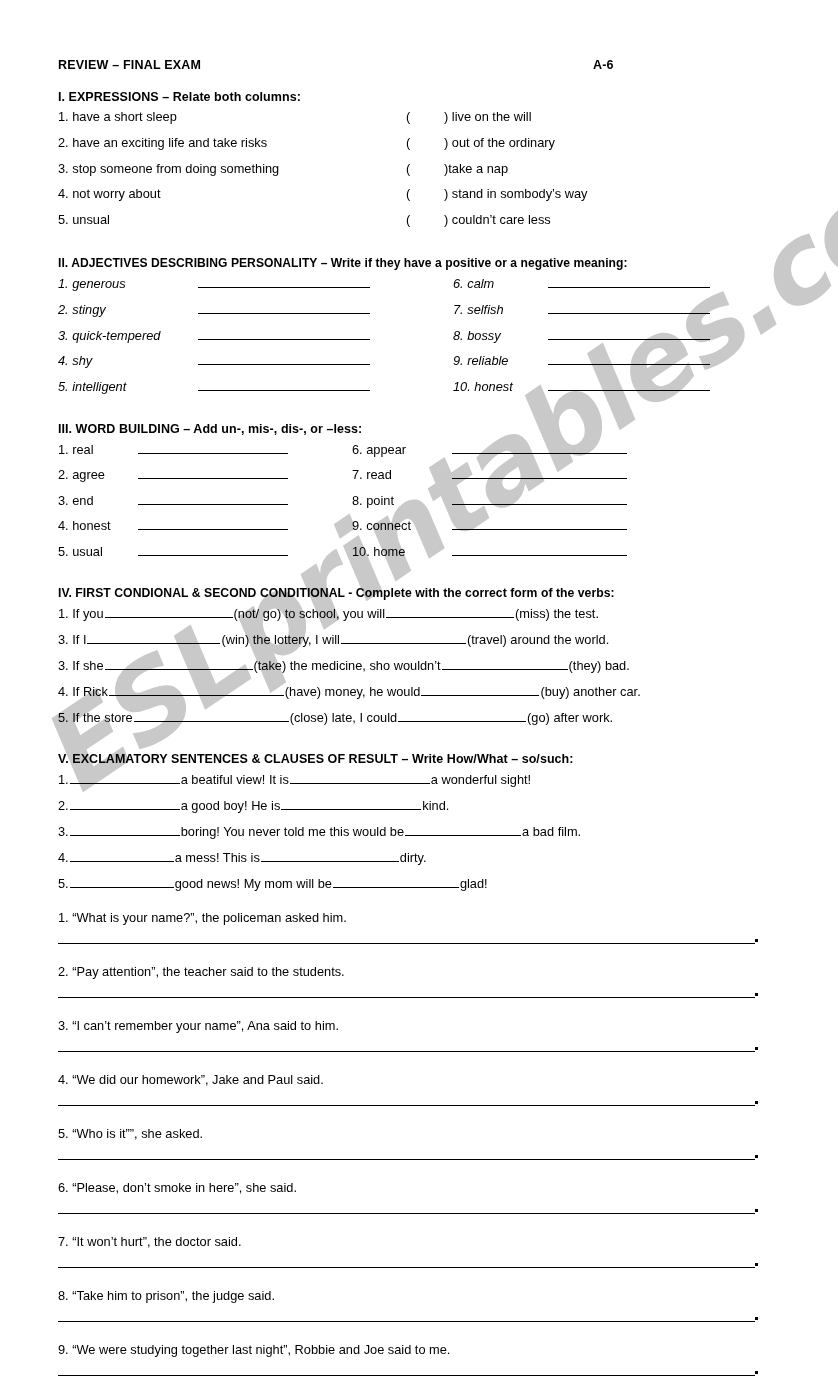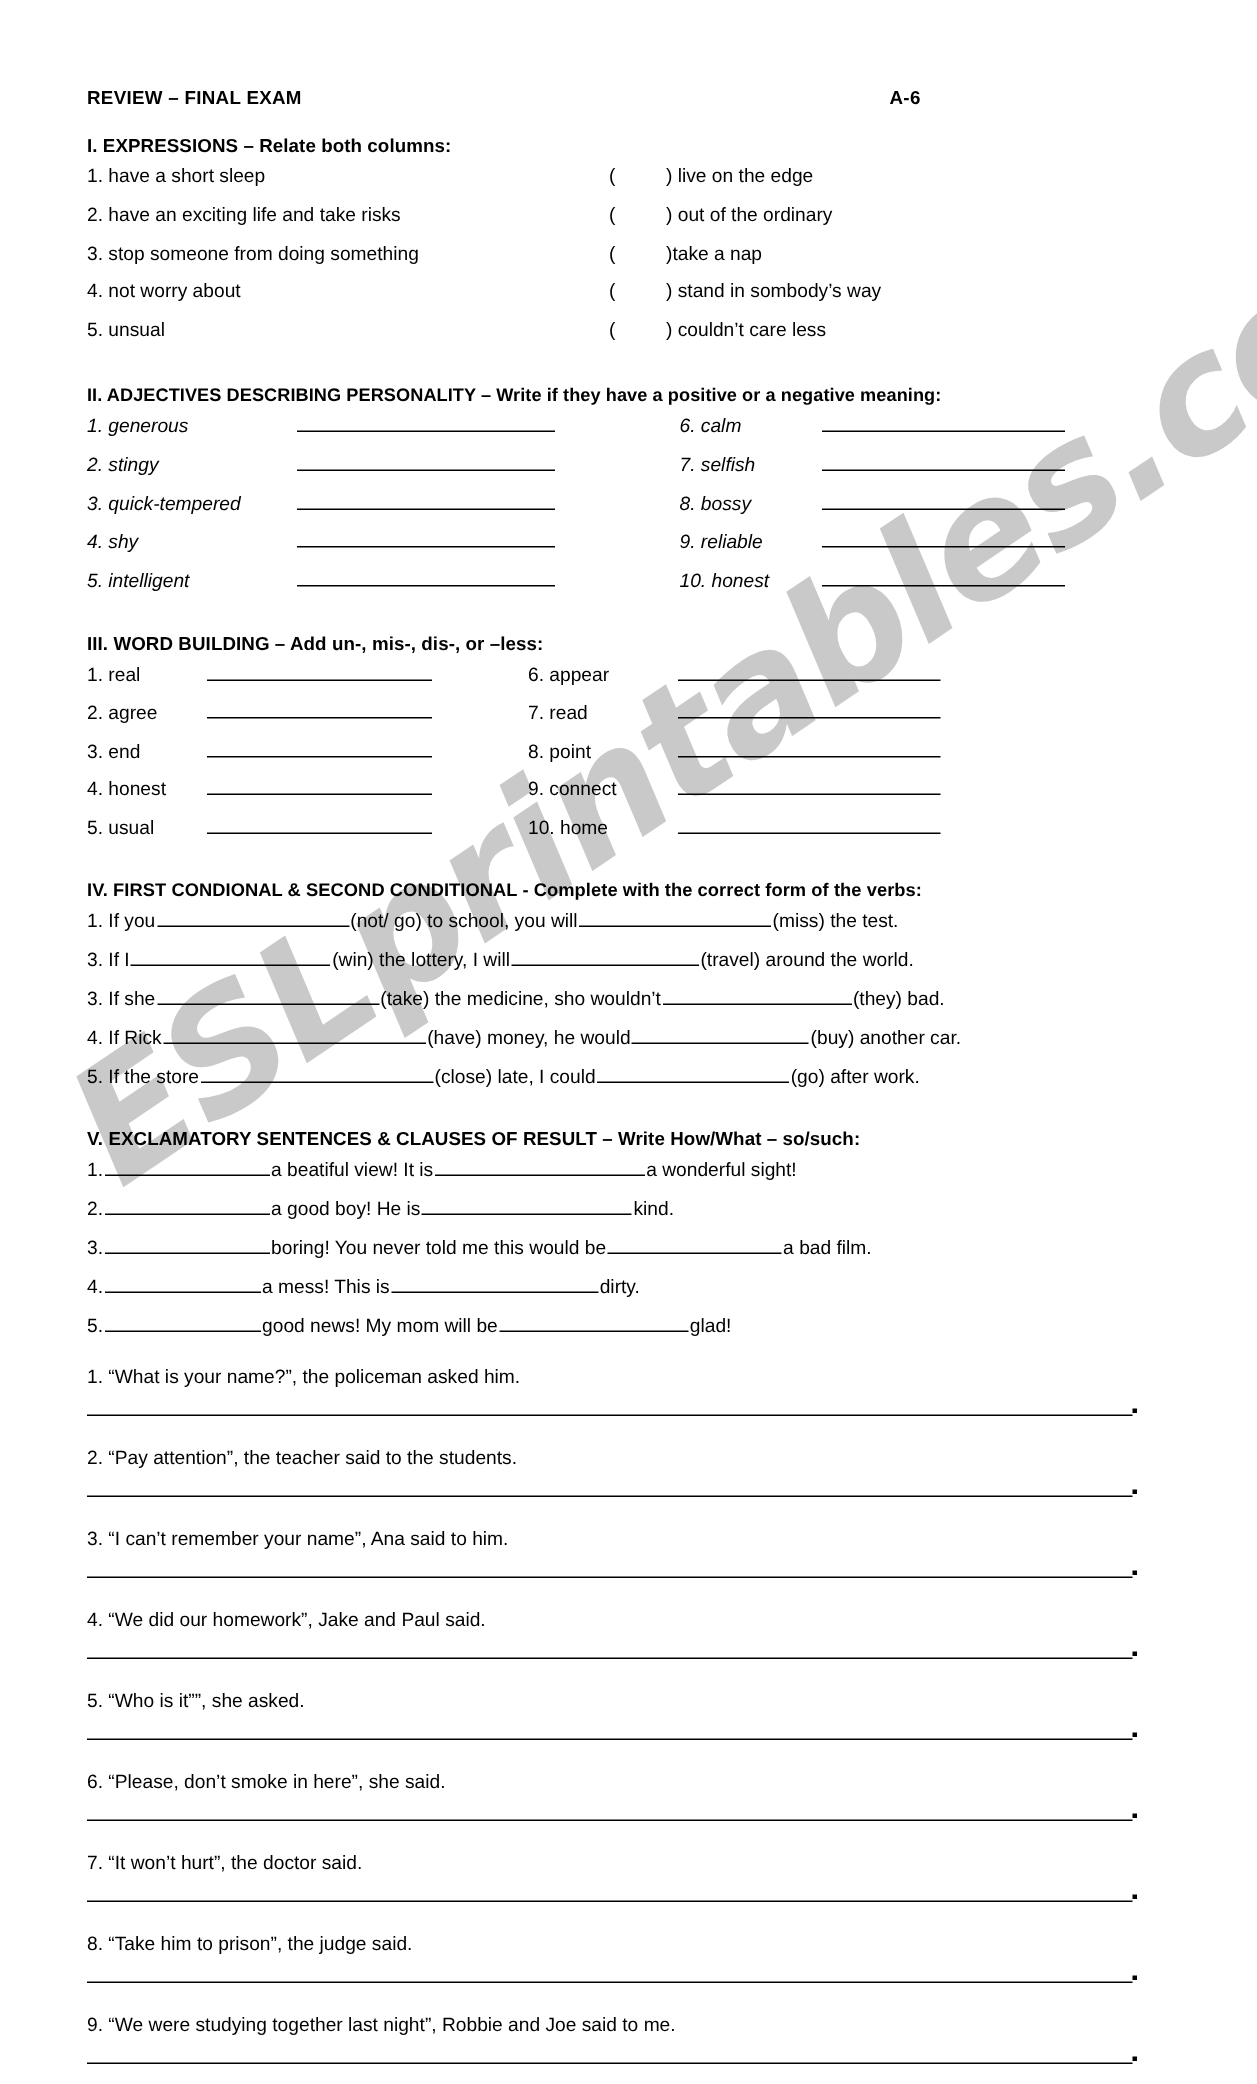--- a/index.html
+++ b/index.html
@@ -156,21 +156,21 @@
     <div class="hdr">
       <span class="hdr-title">REVIEW – FINAL EXAM</span>
       <span class="hdr-code">A-6</span>
     </div>
 
     <div class="sec-head">I. EXPRESSIONS – Relate both columns:</div>
     <div class="s1">
       <div class="row">
         <span class="left">1. have a short sleep</span>
         <span class="paren">(</span>
-        <span class="right">) live on the edge</span>
+        <span class="right">) live on the will</span>
       </div>
       <div class="row">
         <span class="left">2. have an exciting life and take risks</span>
         <span class="paren">(</span>
         <span class="right">) out of the ordinary</span>
       </div>
       <div class="row">
         <span class="left">3. stop someone from doing something</span>
         <span class="paren">(</span>
         <span class="right">)take a nap</span>

